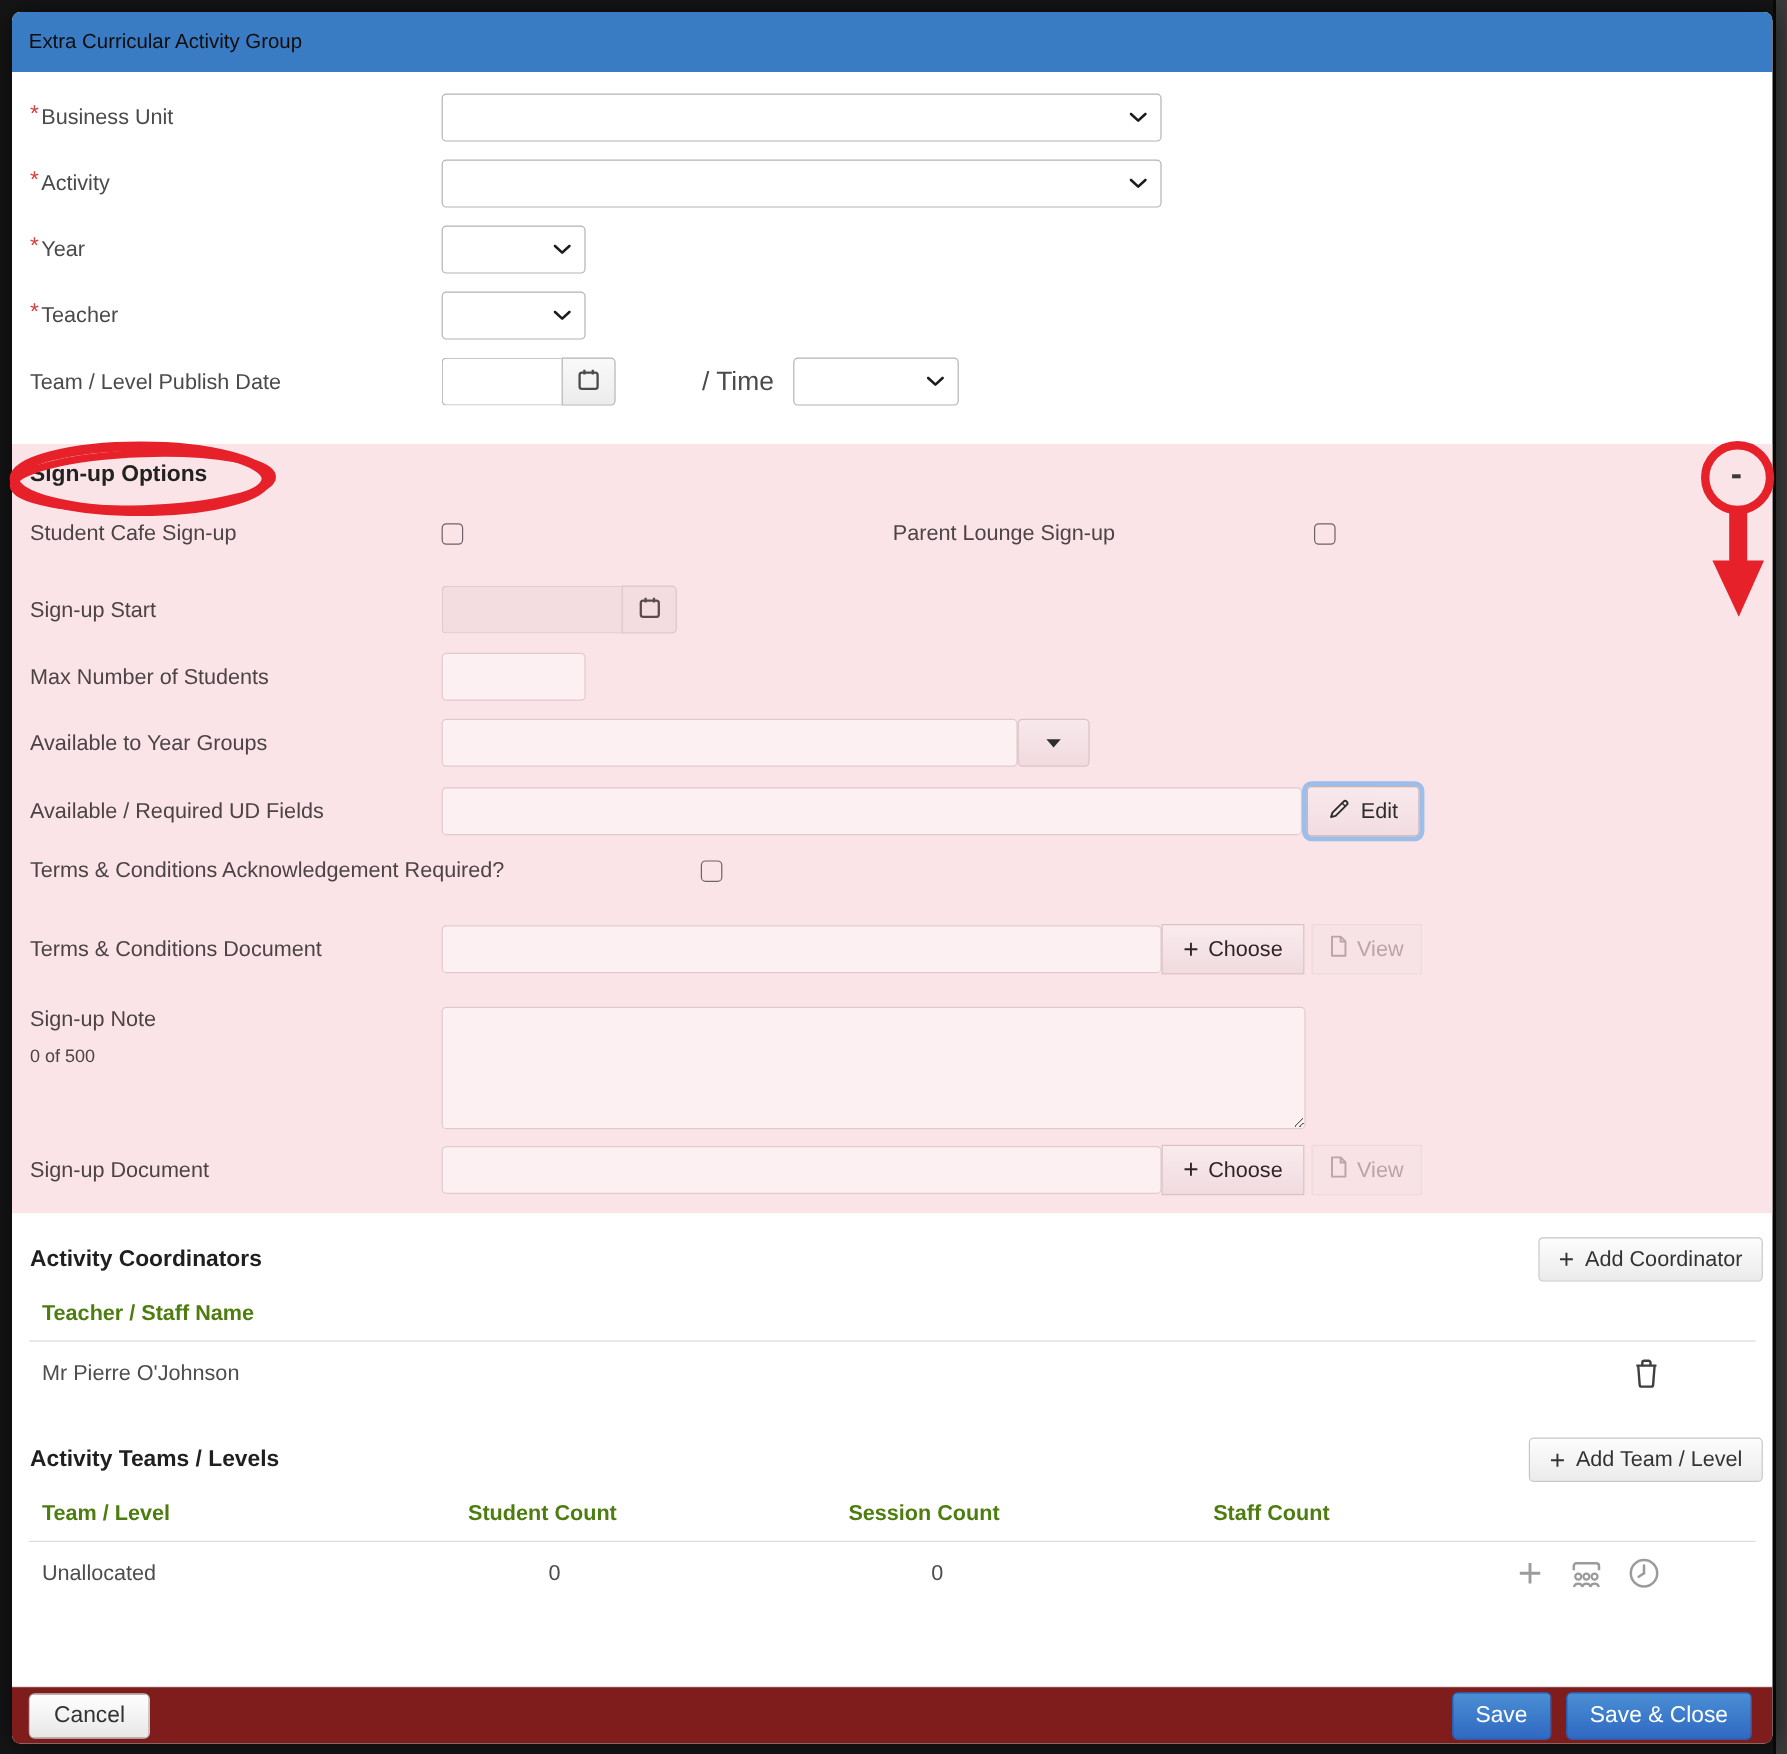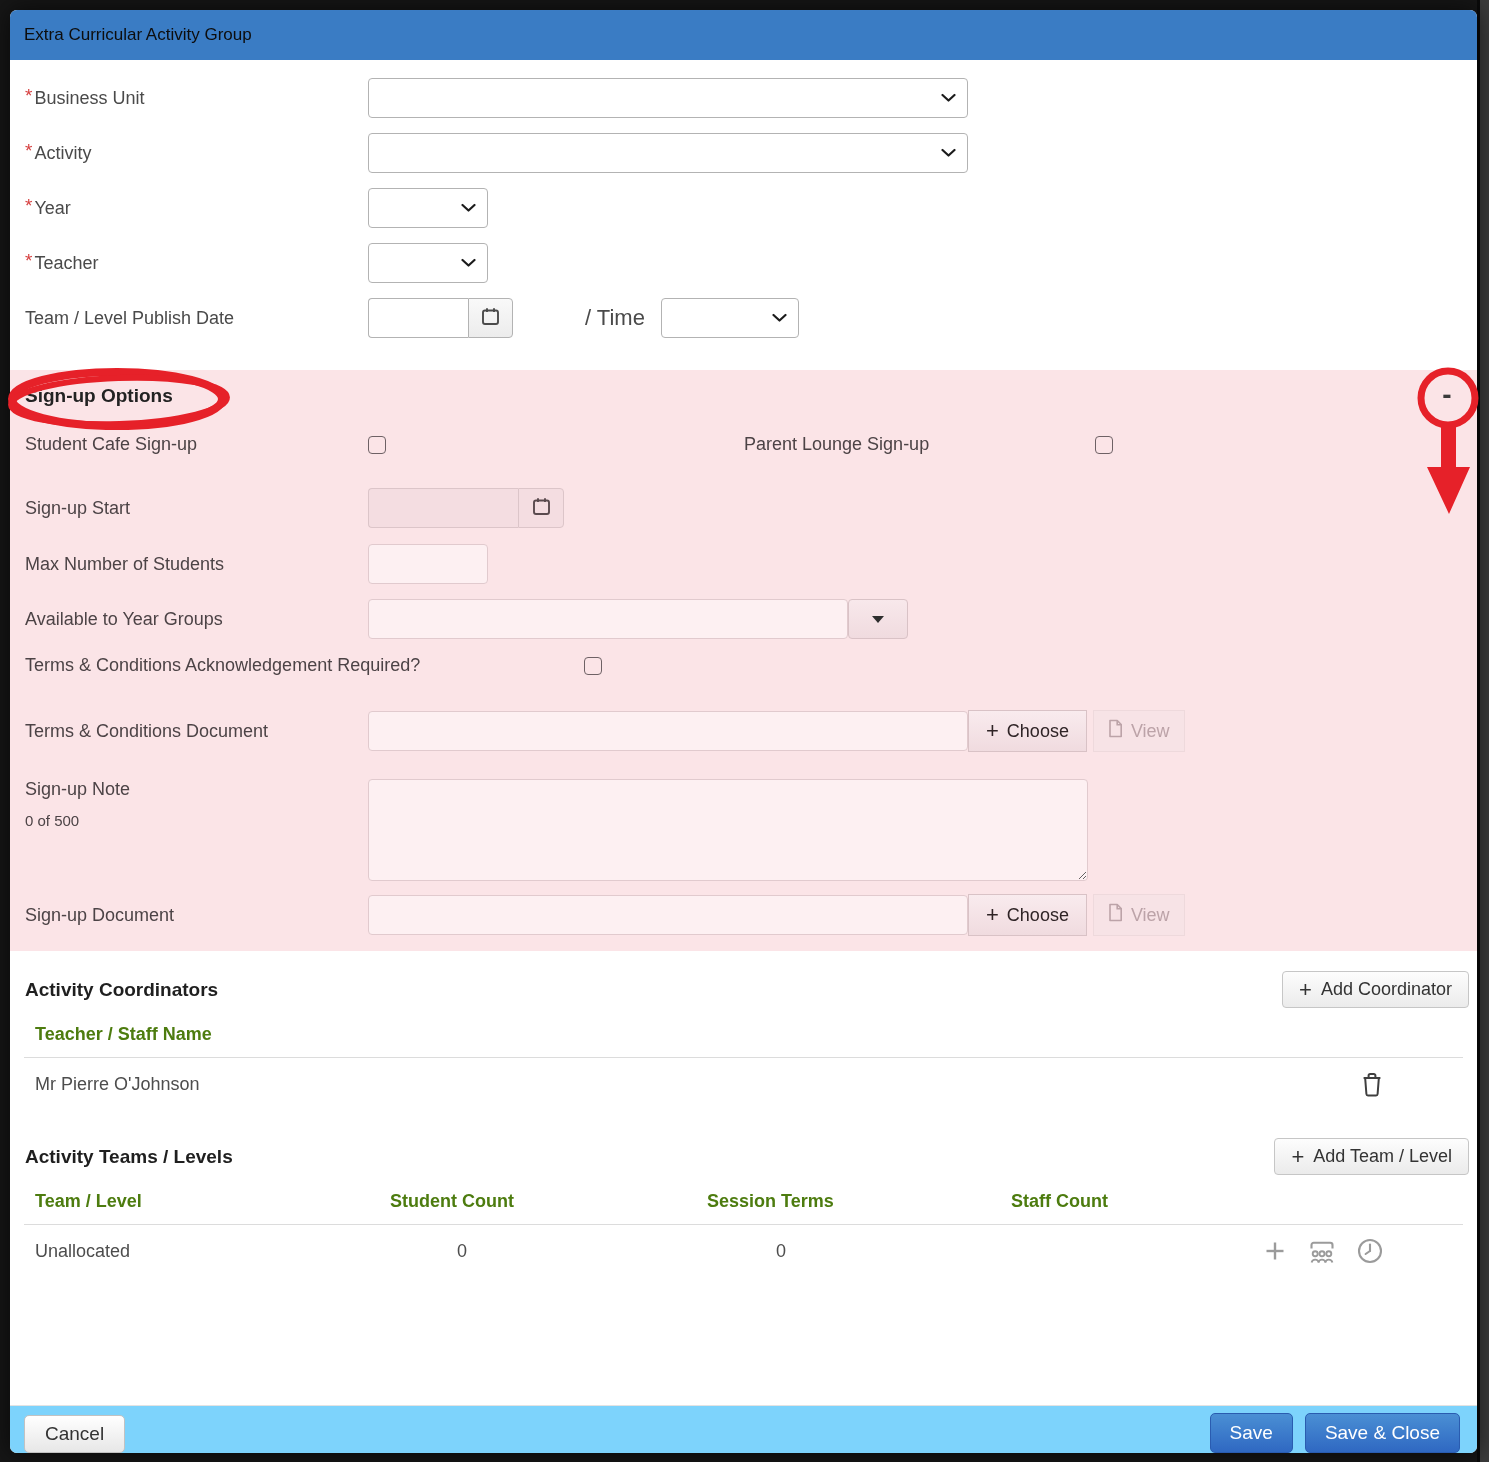--- a/index.html
+++ b/index.html
@@ -114,22 +114,22 @@
   .coord-name { flex:1 1 auto; }
   .icon-btn { background:none; border:none; cursor:pointer; line-height:0; padding:0; }
   .coord-trash { margin-right:80px; }
 
   .c1 { width:355px; flex:none; } .c2 { width:317px; flex:none; } .c3 { width:304px; flex:none; }
   .c4 { width:200px; flex:none; }
   .c2v { width:317px; flex:none; padding-left:67px; } .c3v { width:304px; flex:none; padding-left:69px; }
   .row-icons { margin-left:auto; margin-right:80px; display:flex; align-items:center; gap:20px; }
 
   
-  .modal-footer { flex:none; height:48px; background:#7dd3fc; border-top:1px solid #e3e3e3;
-                  display:flex; align-items:flex-end; padding:0 17px 0 14px; }
+  .modal-footer { flex:none; height:48px; background:#7f1d1d; border-top:1px solid #e3e3e3;
+                  display:flex; align-items:center; padding:0 17px 0 14px; }
   .cancel-btn { height:38px; padding:0 20px; background:linear-gradient(#ffffff,#e7e7e7);
                 border:1px solid #c2c2c2; border-radius:5px; font-size:19px; color:#333; cursor:pointer; }
   .primary-btn { height:40px; padding:0 19px; background:linear-gradient(#4a8fd4,#2f68c2);
                  border:1px solid #2a5cb0; border-radius:5px; color:#fff; font-size:19px; cursor:pointer; }
   .save-btn { margin-left:auto; }
   .saveclose-btn { margin-left:12px; }
 
   
   .annotations { position:absolute; left:0; top:0; width:1489px; height:1462px;
                  pointer-events:none; z-index:10; }
@@ -243,20 +243,31 @@
       </div>
 
       <div class="prow mb16">
         <span class="lb">Available to Year Groups</span>
         <input class="pinput pw480" readonly="" style="">
         <button class="dd-btn">
           <span class="tri-down"></span>
         </button>
       </div>
 
+      <div class="prow mb18">
+        <span class="lb">Available / Required UD Fields</span>
+        <input class="pinput pw717" readonly="" style="">
+        <button class="edit-btn">
+          <span><svg width="18" height="18" viewBox="0 0 18 18">
+                <path d="M2.2 15.8 L3.4 12.2 L12.6 3 a1.9 1.9 0 0 1 2.7 2.7 L6 14.9 Z" fill="none" stroke="#2e2e2e" stroke-width="1.6" stroke-linejoin="round"></path>
+                <line x1="11.4" y1="4.2" x2="14.1" y2="6.9" stroke="#2e2e2e" stroke-width="1.3"></line>
+              </svg></span>
+          <span>Edit</span>
+        </button>
+      </div>
 
       <div class="prow mb34">
         <span class="lb-wide">Terms &amp; Conditions Acknowledgement Required?</span>
         <span class="cb"></span>
       </div>
 
       <div class="prow mb27">
         <span class="lb">Terms &amp; Conditions Document</span>
         <input class="pinput pw600" readonly="" style="">
         <button class="choose-btn">
@@ -325,21 +336,21 @@
       <span class="sect-heading">Activity Teams / Levels</span>
       <button class="add-btn">
         <span class="plus">+</span>
         <span>Add Team / Level</span>
       </button>
     </div>
     <div class="tbl">
       <div class="tbl-head tbl-divider">
         <span class="th c1">Team / Level</span>
         <span class="th c2">Student Count</span>
-        <span class="th c3">Session Terms</span>
+        <span class="th c3">Session Count</span>
         <span class="th c4">Staff Count</span>
       </div>
       <div class="tbl-row">
         <span class="c1">Unallocated</span>
         <span class="c2v">0</span>
         <span class="c3v">0</span>
         <span class="c4"></span>
         <span class="row-icons">
           <button class="icon-btn">
             <span><svg width="24" height="24" viewBox="0 0 24 24">

